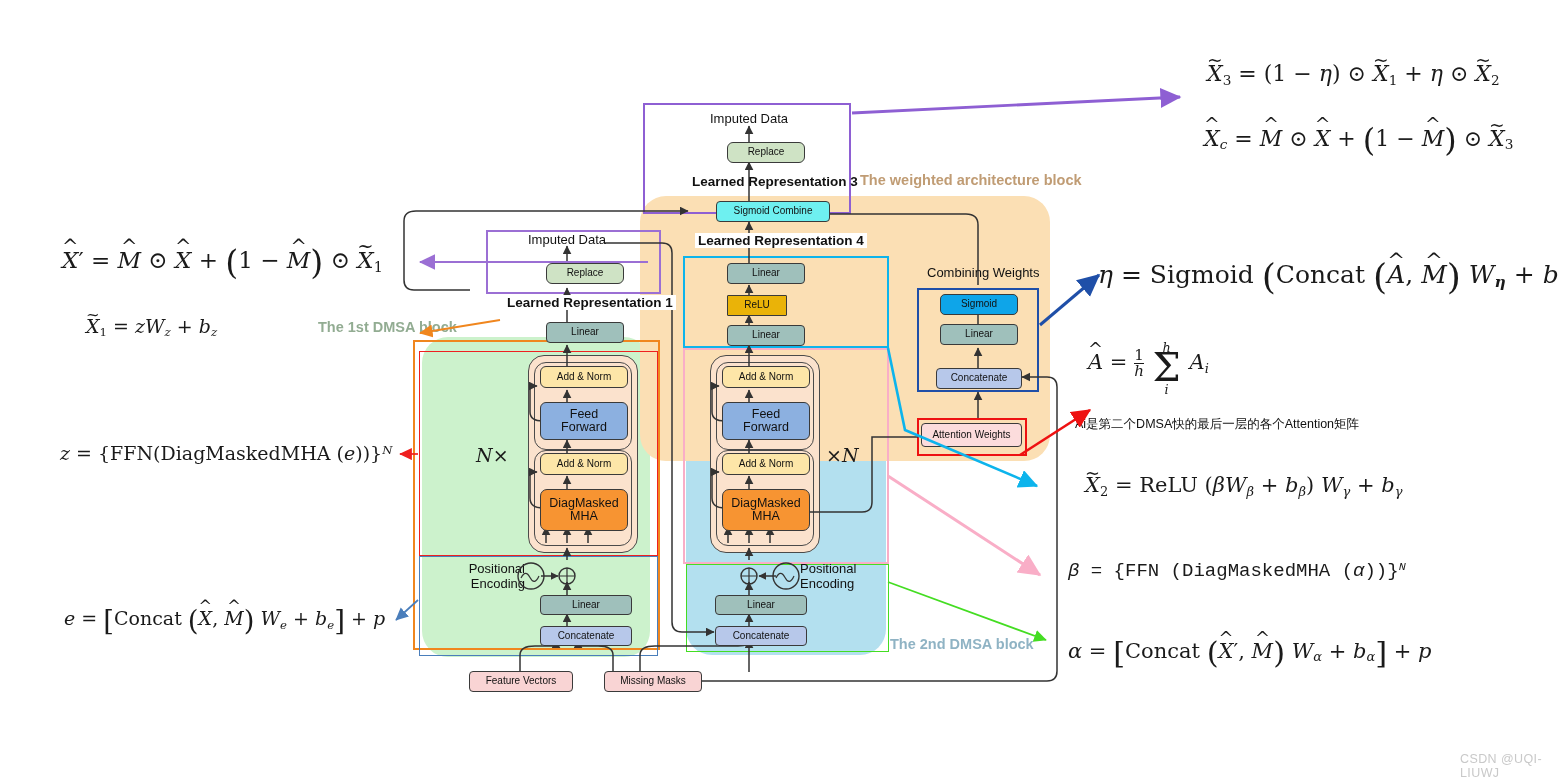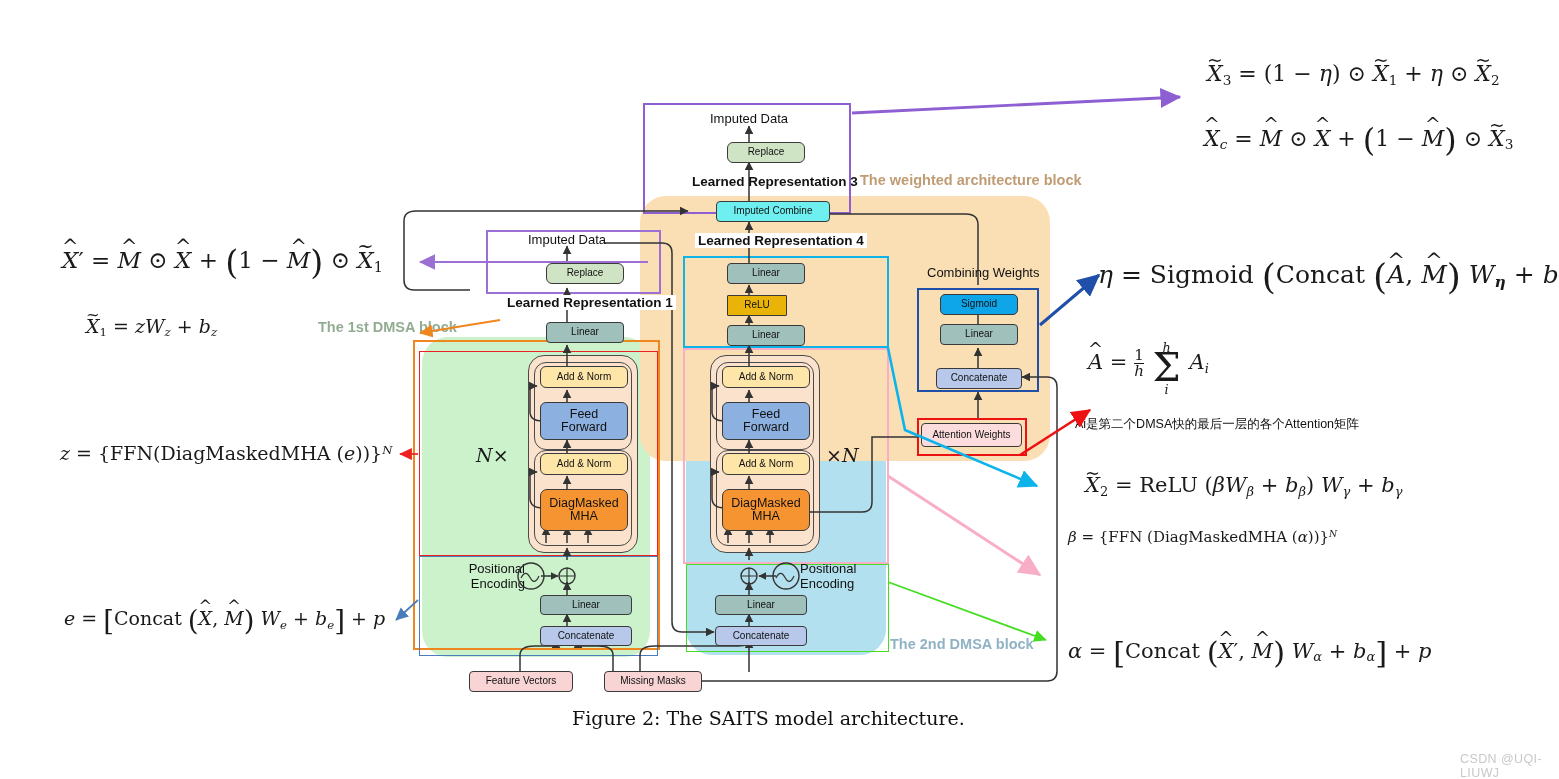--- a/index.html
+++ b/index.html
@@ -227,21 +227,21 @@
   <div class="node" style="left:722px; top:366px; width:88px; height:22px; background:#fde6a8; border-radius:6px;">Add &amp; Norm</div>
   <div class="node" style="left:727px; top:325px; width:78px; height:21px; background:#9fc0bb;">Linear</div>
   <div class="node" style="left:727px; top:295px; width:60px; height:21px; background:#eab308; border-radius:1px;">ReLU</div>
   <div class="node" style="left:727px; top:263px; width:78px; height:21px; background:#9fc0bb;">Linear</div>
 
   <div class="node" style="left:921px; top:423px; width:101px; height:24px; background:#fcdcdc;">Attention Weights</div>
   <div class="node" style="left:936px; top:368px; width:86px; height:21px; background:#b7c8ea;">Concatenate</div>
   <div class="node" style="left:940px; top:324px; width:78px; height:21px; background:#9fc0bb;">Linear</div>
   <div class="node" style="left:940px; top:294px; width:78px; height:21px; background:#0ea5e9; border-radius:5px;">Sigmoid</div>
 
-  <div class="node" style="left:716px; top:201px; width:114px; height:21px; background:#6ef0f0;">Imputed Combine</div>
+  <div class="node" style="left:716px; top:201px; width:114px; height:21px; background:#6ef0f0;">Sigmoid Combine</div>
   <div class="node" style="left:727px; top:142px; width:78px; height:21px; background:#cfe3c5; border-radius:6px;">Replace</div>
 
   <svg class="layer" id="arrows-fg" viewBox="0 0 1559 779">
     <defs>
       <marker id="ahp" markerWidth="9" markerHeight="9" refX="7" refY="3.6" orient="auto">
         <path d="M0,0 L7.5,3.6 L0,7.2 Z" fill="#9b6fd4"></path>
       </marker>
       <marker id="ahpurple2" markerWidth="9" markerHeight="9" refX="7" refY="3.6" orient="auto">
         <path d="M0,0 L7.5,3.6 L0,7.2 Z" fill="#8e5fd3"></path>
       </marker>
@@ -368,24 +368,23 @@
     <span class="sum">Σ<span class="lim up">h</span><span class="lim dn">i</span></span>
     <i>A</i><sub><i>i</i></sub>
   </div>
 
   <div class="lbl" style="left:1075px; top:417px; font-size:12.5px; color:#111;">Ai是第二个DMSA快的最后一层的各个Attention矩阵</div>
 
   <div class="math" style="left:1085px; top:473px; font-size:21px;">
     <span class="ovh"><i>X</i><span class="acc">~</span></span><sub>2</sub> = ReLU (<i>βW</i><sub><i>β</i></sub> + <i>b</i><sub><i>β</i></sub>) <i>W</i><sub><i>γ</i></sub> + <i>b</i><sub><i>γ</i></sub>
   </div>
 
-  <div class="math" style="left:1068px; top:528px; font-size:15px;">
+  <div class="math" style="left:1068px; top:560px; font-size:19px;font-family:Liberation Mono, monospace;">
     <i>β</i> = {FFN (DiagMaskedMHA (<i>α</i>))}<sup><i>N</i></sup>
   </div>
 
   <div class="math" style="left:1068px; top:635px; font-size:21px;">
     <i>α</i> = <span class="big">[</span>Concat <span class="big">(</span><span class="ovh"><i>X</i><span class="acc">^</span></span>′, <span class="ovh"><i>M</i><span class="acc">^</span></span><span class="big">)</span> <i>W</i><sub><i>α</i></sub> + <i>b</i><sub><i>α</i></sub><span class="big">]</span> + <i>p</i>
   </div>
 
-  <div class="caption" style="left:572px; top:707px;">Figure 2: The SAITS model architecture.</div>
   <div class="wm" style="left:1420px; top:752px;">CSDN @UQI-LIUWJ</div>
 
 </div>
 
 </body></html>

